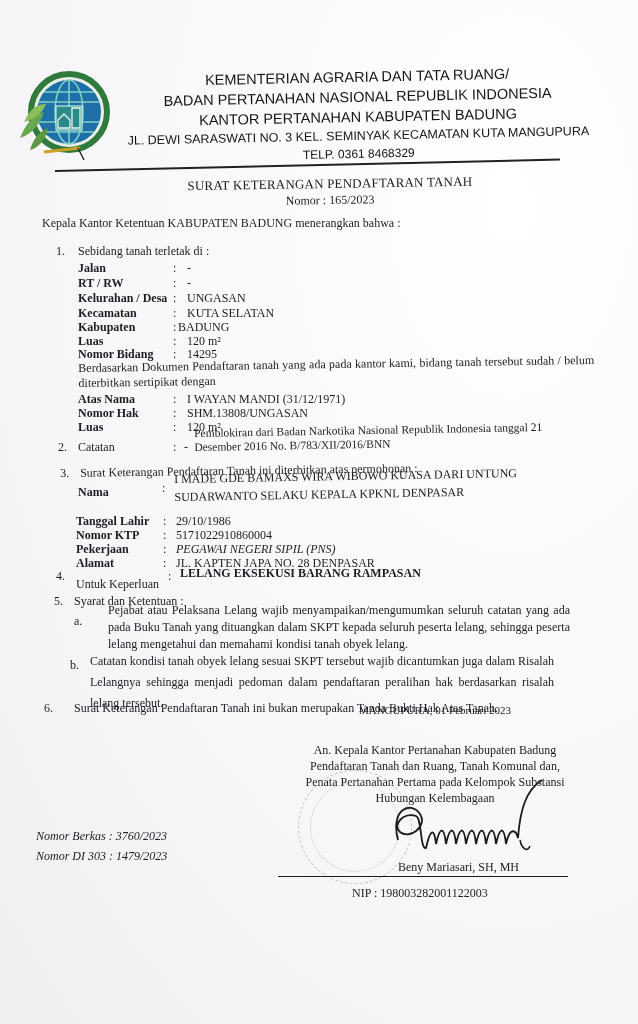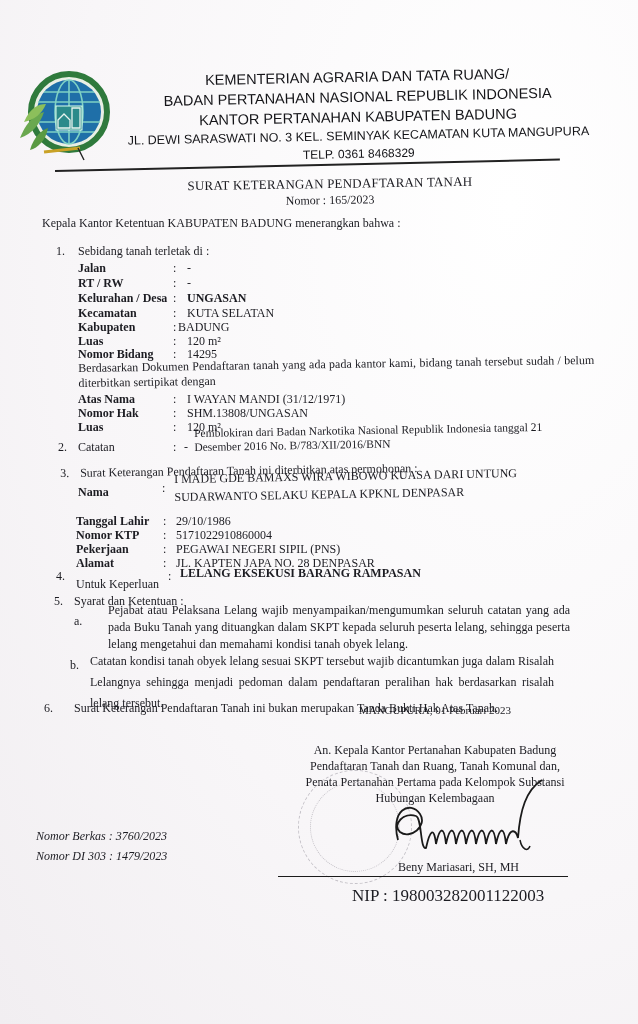--- a/index.html
+++ b/index.html
@@ -48,21 +48,21 @@
     position: absolute; left: 298px; top: 770px; width: 112px; height: 112px;
     border-radius: 50%; border: 1px dashed #b9b6bd; opacity: 0.8;
   }
   .stamp2 {
     position: absolute; left: 310px; top: 782px; width: 88px; height: 88px;
     border-radius: 50%; border: 1px dotted #c6c3c9;
   }
   .signature { position: absolute; left: 370px; top: 770px; width: 200px; height: 100px; }
   .signame { position: absolute; left: 398px; top: 860px; font-size: 12px; }
   .sig-rule { position: absolute; left: 278px; top: 876px; width: 290px; height: 1.4px; background: #1b1b1b; }
-  .nip { position: absolute; left: 352px; top: 886px; font-size: 17px; }
+  .nip { position: absolute; left: 352px; top: 886px; font-size: 12px; }
   .berkas { position: absolute; left: 36px; top: 826px; font-size: 12px; font-style: italic; line-height: 20px; }
 </style>
 </head>
 <body>
 
 <div class="paper">
 
   <svg class="logo" viewBox="0 0 100 96">
     <circle cx="55" cy="44" r="40" fill="#e9efe4"></circle>
     <circle cx="55" cy="44" r="38" fill="none" stroke="#2f7a3c" stroke-width="6"></circle>
@@ -112,21 +112,21 @@
     <span class="val" style="left:109px;">-</span>
   </div>
   <div class="row" style="left:78px; top:276px;">
     <span class="lbl">RT / RW</span>
     <span class="col" style="left:95px;">:</span>
     <span class="val" style="left:109px;">-</span>
   </div>
   <div class="row" style="left:78px; top:291px;">
     <span class="lbl">Kelurahan / Desa</span>
     <span class="col" style="left:95px;">:</span>
-    <span class="val" style="left:109px;font-weight:bold;">UNGASAN</span>
+    <span class="val" style="left:109px;">UNGASAN</span>
   </div>
   <div class="row" style="left:78px; top:306px;">
     <span class="lbl">Kecamatan</span>
     <span class="col" style="left:95px;">:</span>
     <span class="val" style="left:109px;">KUTA SELATAN</span>
   </div>
   <div class="row" style="left:78px; top:320px;">
     <span class="lbl">Kabupaten</span>
     <span class="col" style="left:95px;">:</span>
     <span class="val" style="left:100px;text-align:center;">BADUNG</span>
@@ -190,21 +190,21 @@
     <span class="val" style="left:100px;">29/10/1986</span>
   </div>
   <div class="row" style="left:76px; top:528px;">
     <span class="lbl">Nomor KTP</span>
     <span class="col" style="left:87px;">:</span>
     <span class="val" style="left:100px;">5171022910860004</span>
   </div>
   <div class="row" style="left:76px; top:542px;">
     <span class="lbl">Pekerjaan</span>
     <span class="col" style="left:87px;">:</span>
-    <span class="val" style="left:100px;">PEGAWAI NEGERI SIPIL (PNS)</span>
+    <span class="val" style="left:100px;font-style:italic;">PEGAWAI NEGERI SIPIL (PNS)</span>
   </div>
   <div class="row" style="left:76px; top:556px;">
     <span class="lbl">Alamat</span>
     <span class="col" style="left:87px;">:</span>
     <span class="val" style="left:100px;">JL. KAPTEN JAPA NO. 28 DENPASAR</span>
   </div>
 
   <div class="row" style="left:56px; top:569px;">
     <span>4.</span>
     <span style="position:absolute; left:20px;margin-top:8px;">Untuk Keperluan</span>

